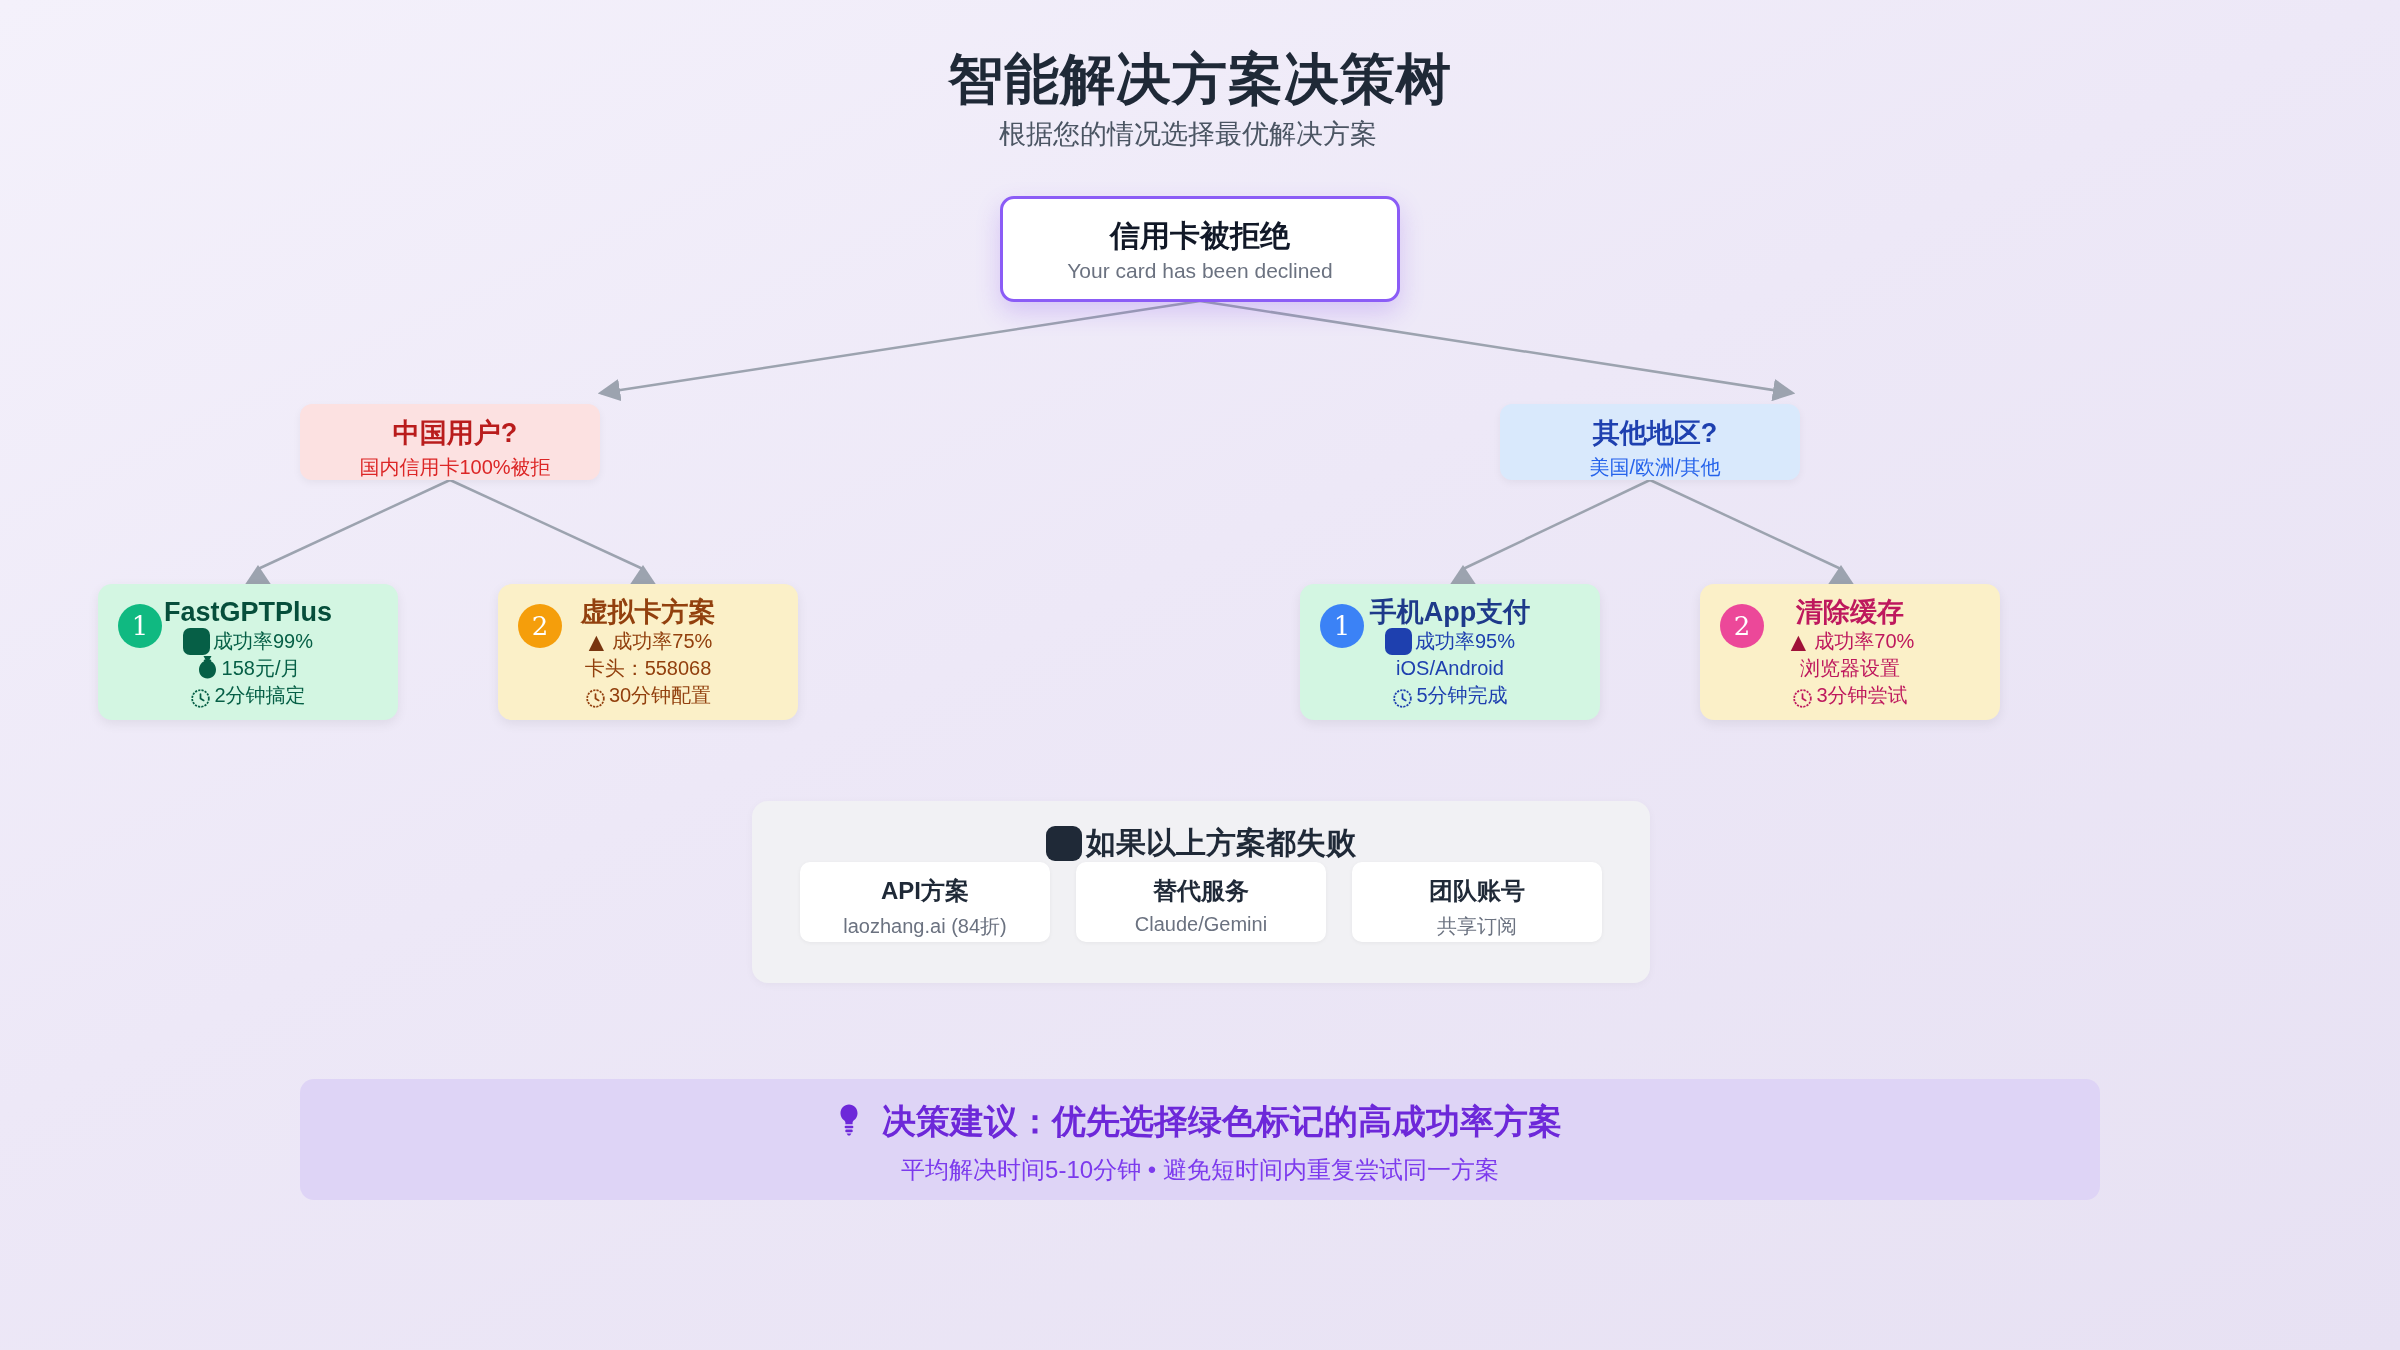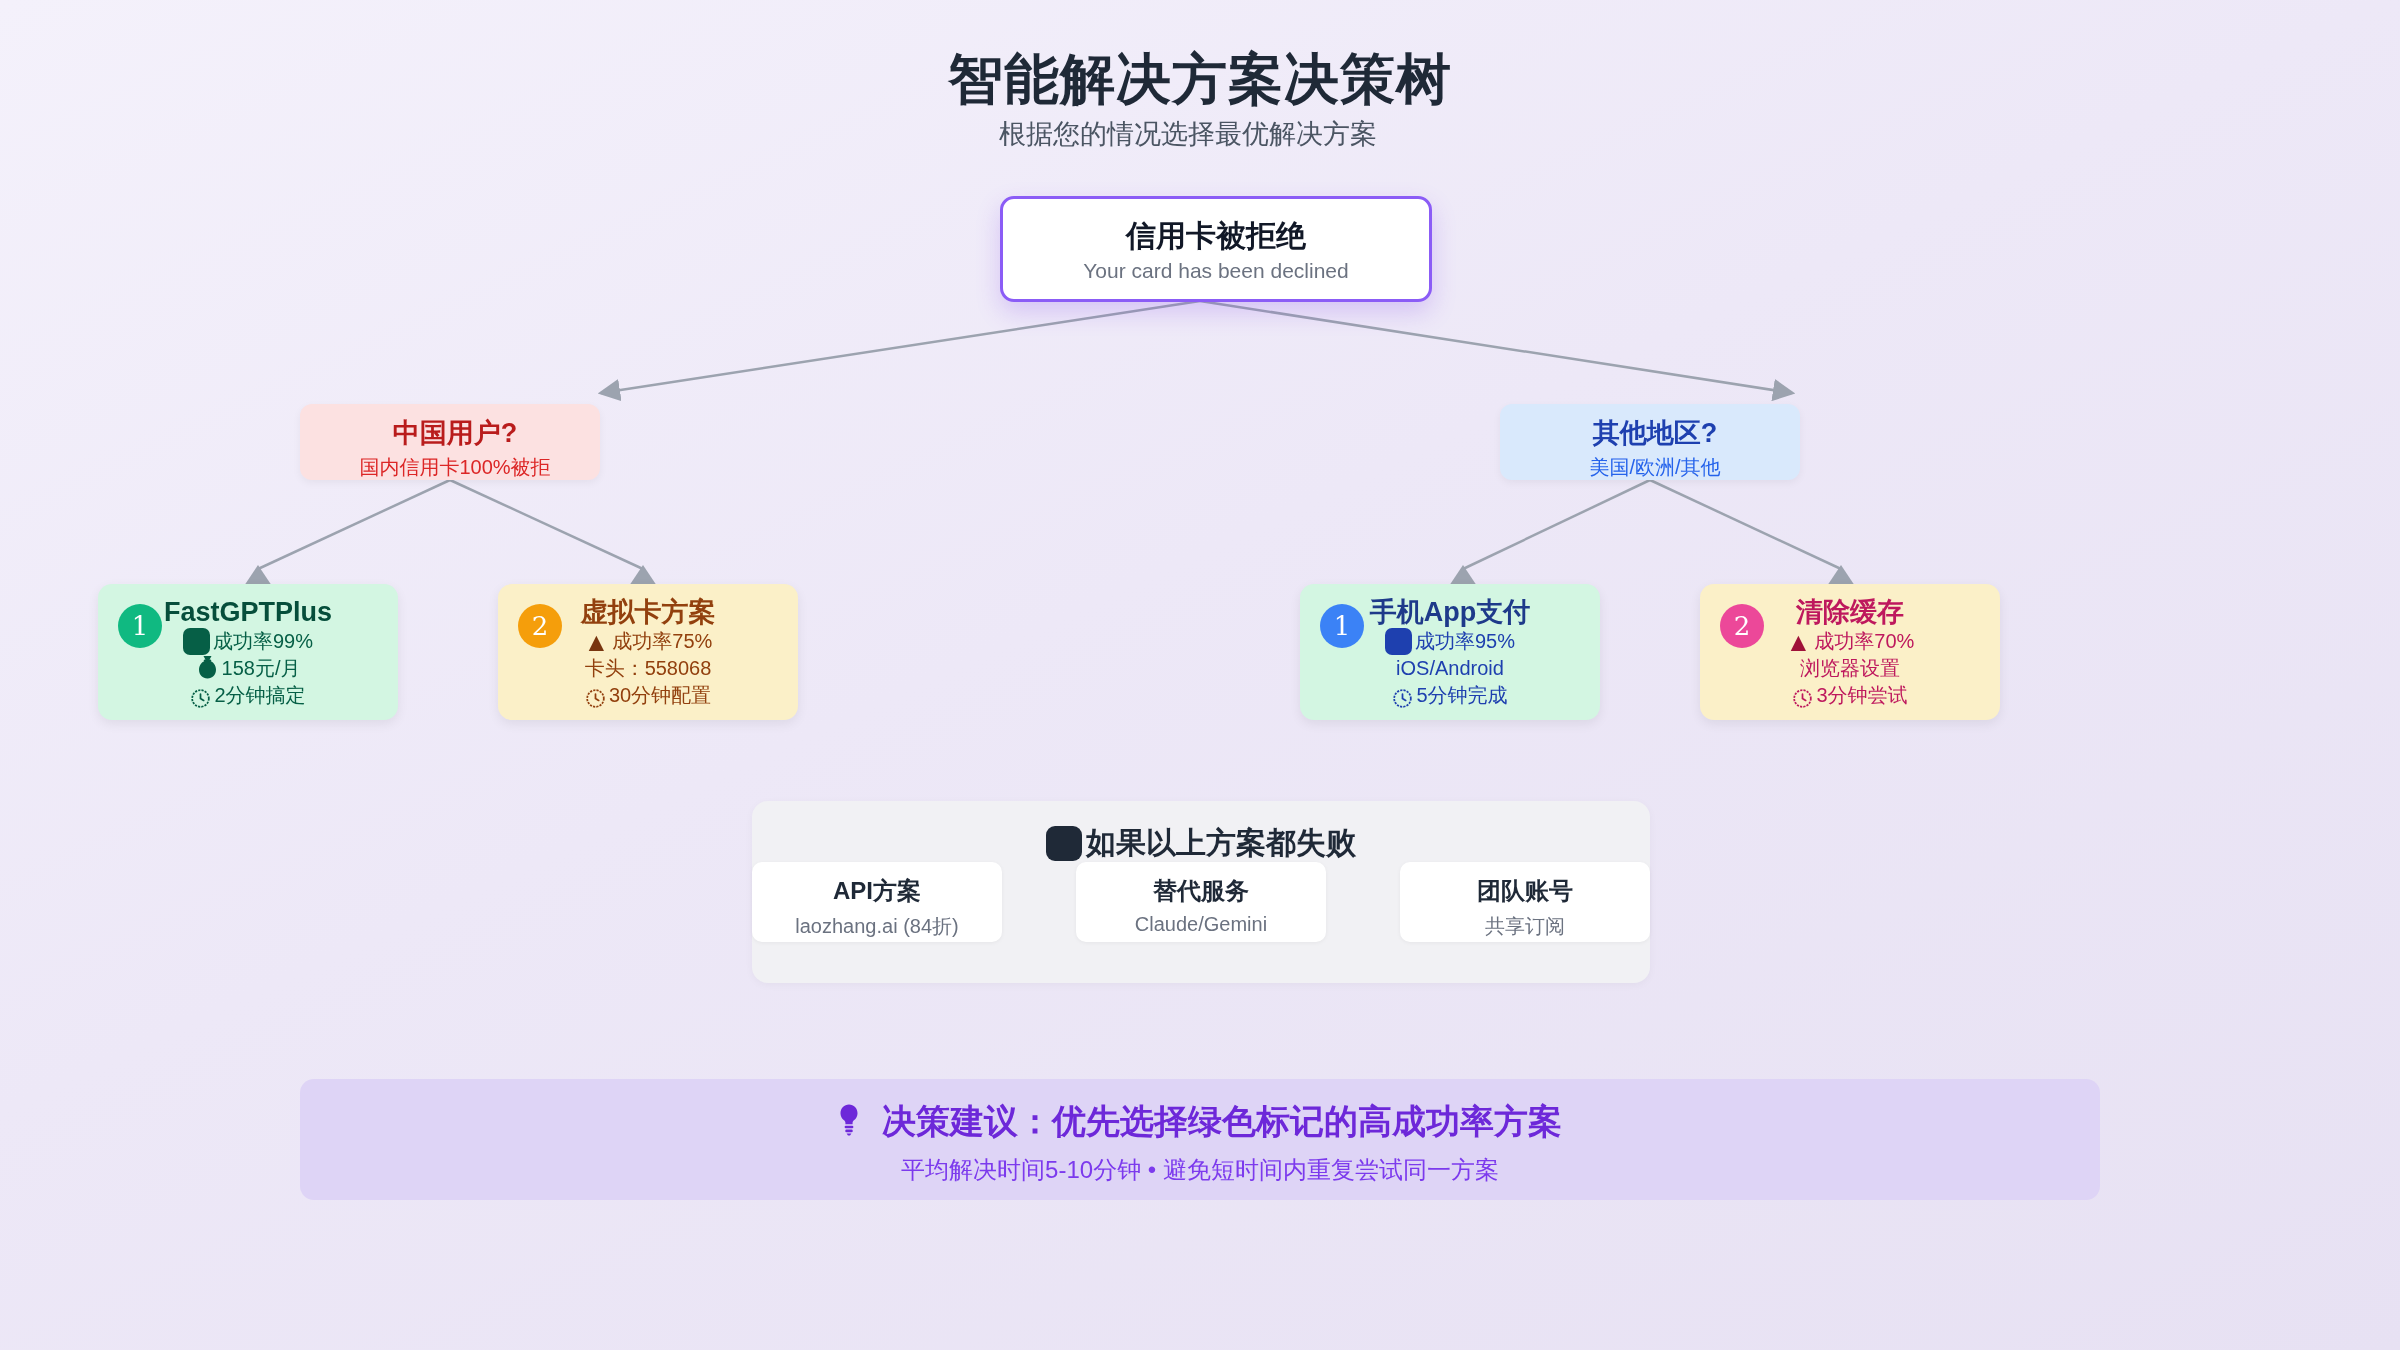--- a/index.html
+++ b/index.html
@@ -17,21 +17,21 @@
     position:absolute;top:23px;left:0;width:2400px;
     text-align:center;font-size:55px;font-weight:bold;color:#1f2937;letter-spacing:1px;margin-top:20px;
   }
   .page-subtitle{
     position:absolute;top:116px;left:4px;width:2368px;
     text-align:center;font-size:27px;color:#4b5563;
   }
   svg.connectors{position:absolute;left:0;top:0;z-index:1;}
   .node{position:absolute;z-index:2;box-sizing:border-box;text-align:center;}
   .root-node{
-    left:1000px;top:196px;width:432px;height:106px;
+    left:1000px;top:196px;width:400px;height:106px;
     background:#ffffff;border:3px solid #8b5cf6;border-radius:14px;
     box-shadow:0 10px 24px rgba(124,58,237,0.22);
     padding-top:17px;
   }
   .root-node .t{font-size:30px;font-weight:600;color:#111827;}
   .root-node .s{font-size:21px;color:#6b7280;margin-top:2px;text-align:center;}
   .branch{
     width:300px;height:76px;border-radius:12px;padding-top:11px;
     box-shadow:0 3px 8px rgba(0,0,0,0.05);
     padding-left:10px;
@@ -81,21 +81,21 @@
     position:absolute;left:752px;top:801px;width:898px;height:182px;z-index:2;
     background:#f1f1f4;border-radius:16px;box-shadow:0 2px 8px rgba(0,0,0,0.04);
   }
   .fallback-header{
     display:flex;align-items:center;justify-content:center;gap:4px;
     margin-top:22px;font-size:30px;font-weight:bold;color:#1f2937;
   }
   .retry-sq{width:36px;height:35px;border-radius:9px;background:#1f2937;flex:0 0 auto;}
   .fallback-cards{
     position:absolute;left:0;top:61px;width:898px;
-    display:flex;justify-content:space-between;gap:26px;
+    display:flex;justify-content:center;gap:26px;
   }
   .fb-card{
     width:250px;height:80px;background:#ffffff;border-radius:10px;
     box-shadow:0 1px 4px rgba(0,0,0,0.05);text-align:center;box-sizing:border-box;padding-top:13px;
   }
   .fb-card .t{font-size:24px;font-weight:bold;color:#1f2937;}
   .fb-card .s{font-size:20px;color:#6b7280;margin-top:6px;}
   .advice-banner{
     position:absolute;left:300px;top:1079px;width:1800px;height:121px;z-index:2;
     background:#ded4f6;border-radius:14px;text-align:center;box-sizing:border-box;padding-top:20px;

